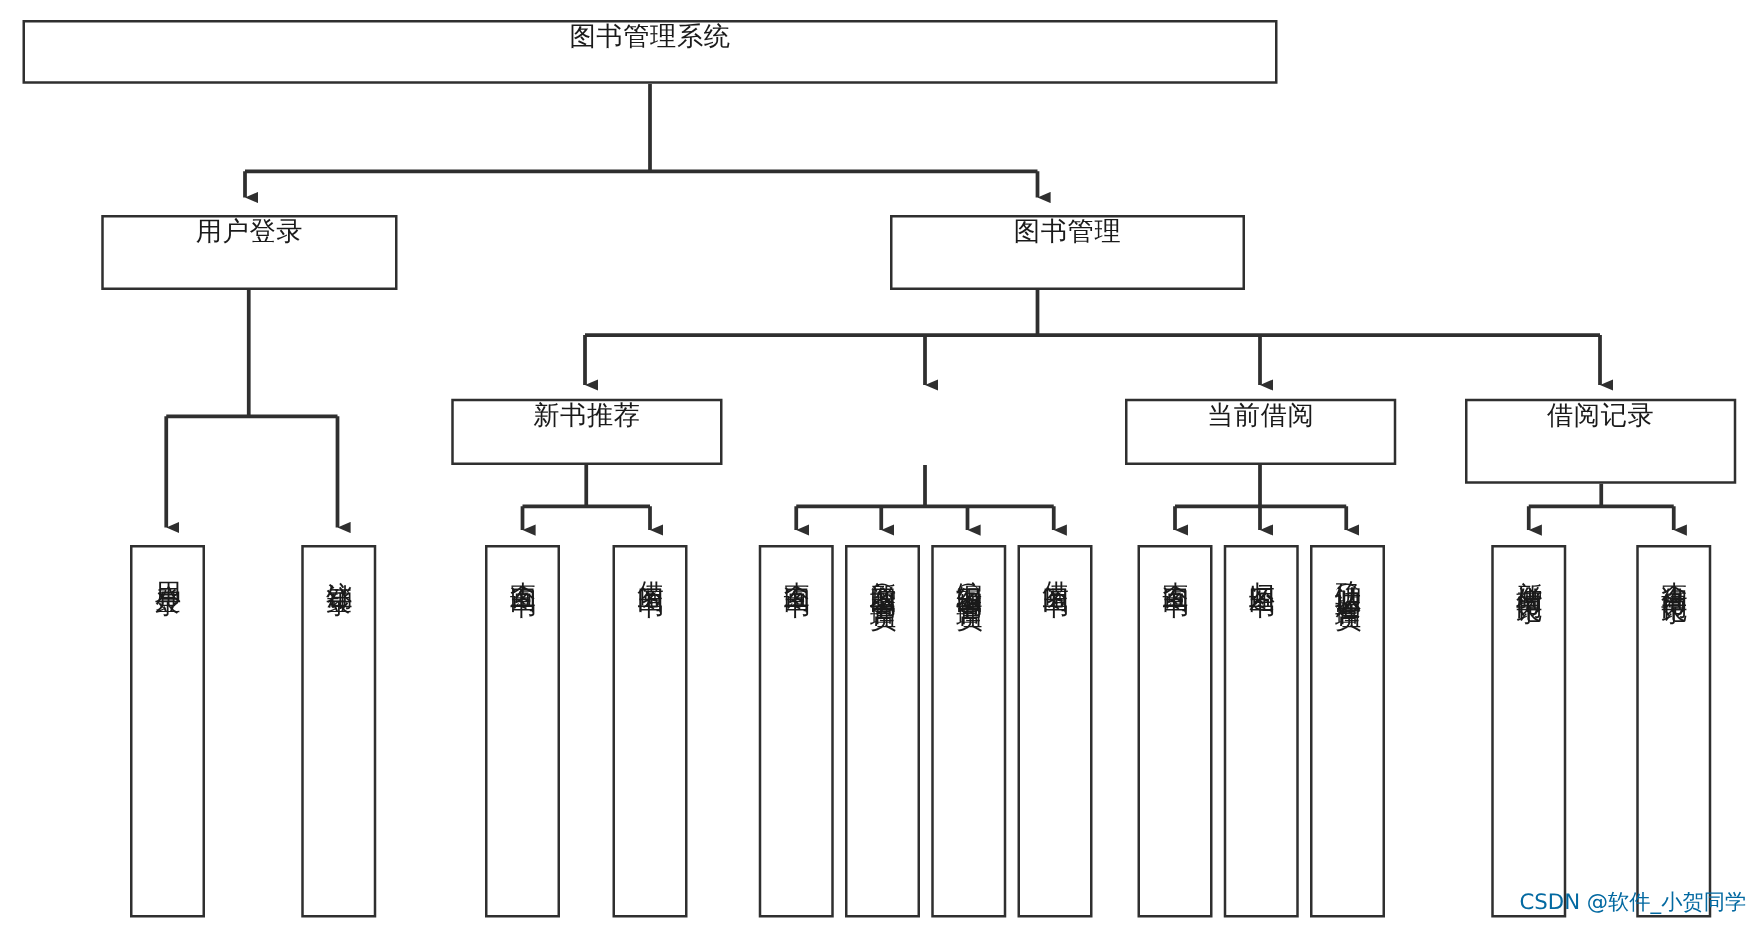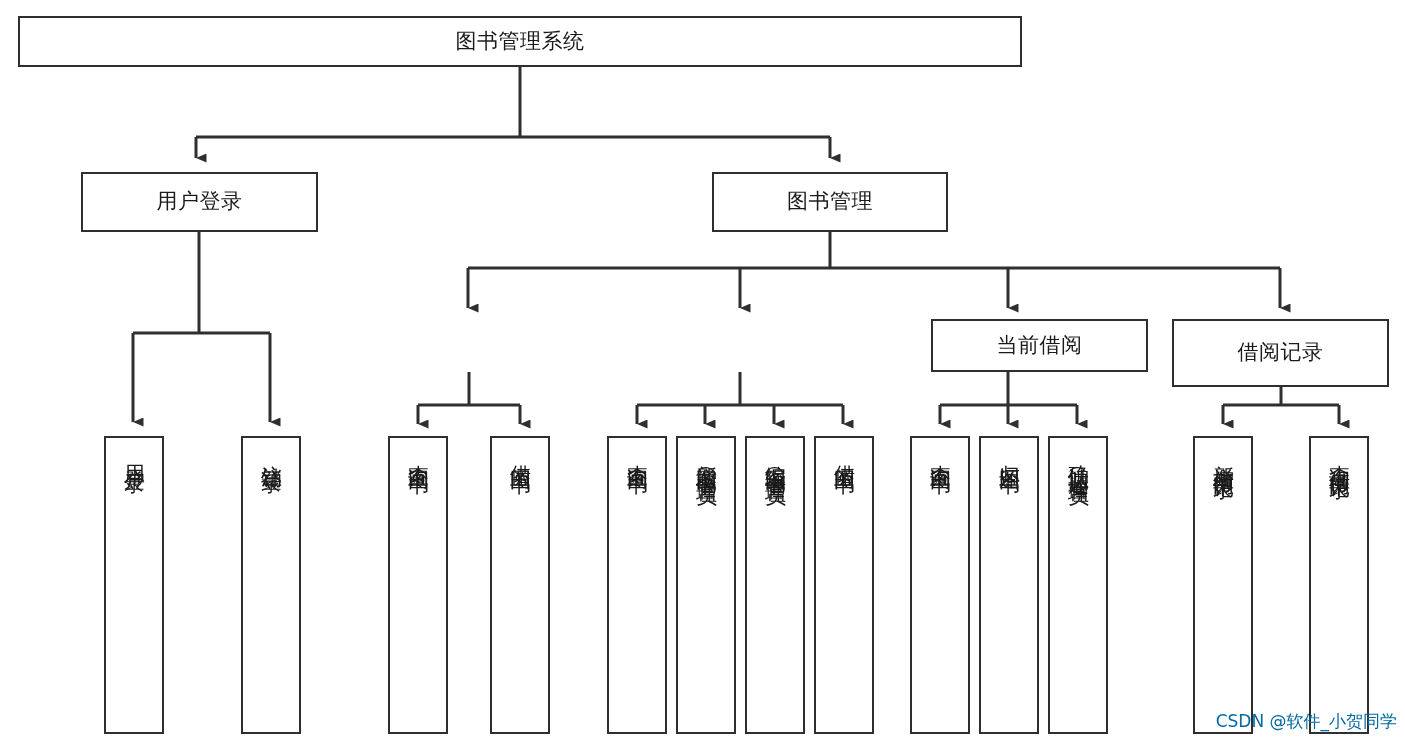--- a/index.html
+++ b/index.html
@@ -24,21 +24,20 @@
     top: 0;
     width: 1405px;
     height: 747px;
   }
   .node {
     position: absolute;
     box-sizing: border-box;
     border: 2px solid #2f2f2f;
     background: #ffffff;
     display: flex;
-    align-items: center;
     justify-content: center;
     z-index: 3;
   }
   .node-label {
     font-size: 21px;
     color: #1a1a1a;
     letter-spacing: 0.5px;
     line-height: 1.12;
     white-space: nowrap;
     text-align: center;
@@ -123,25 +122,28 @@
     </g>
   </svg>
 
   <div class="node" style="left:18px; top:16px; width:1004px; height:51px;">
     <span class="node-label">图书管理系统</span>
   </div>
 
   <div class="node" style="left:81px; top:172px; width:237px; height:60px;">
     <span class="node-label">用户登录</span>
   </div>
-  <div class="node" style="left:712px; top:172px; width:236px; height:60px;">
+  <div class="node" style="left:712px; top:172px; width:284px; height:60px;">
     <span class="node-label">图书管理</span>
   </div>
 
-  <div class="node" style="left:900px; top:319px; width:217px; height:53px;margin-left:31px;">
+  <div class="node" style="left:361px; top:319px; width:217px; height:53px;">
+    <span class="node-label">新书推荐</span>
+  </div>
+  <div class="node" style="left:900px; top:319px; width:217px; height:53px;">
     <span class="node-label">当前借阅</span>
   </div>
   <div class="node" style="left:1172px; top:319px; width:217px; height:68px;">
     <span class="node-label">借阅记录</span>
   </div>
 
   <div class="node vertical" style="left:104px; top:436px; width:60px; height:298px;">
     <span class="node-label">用户登录</span>
   </div>
   <div class="node vertical" style="left:241px; top:436px; width:60px; height:298px;">

